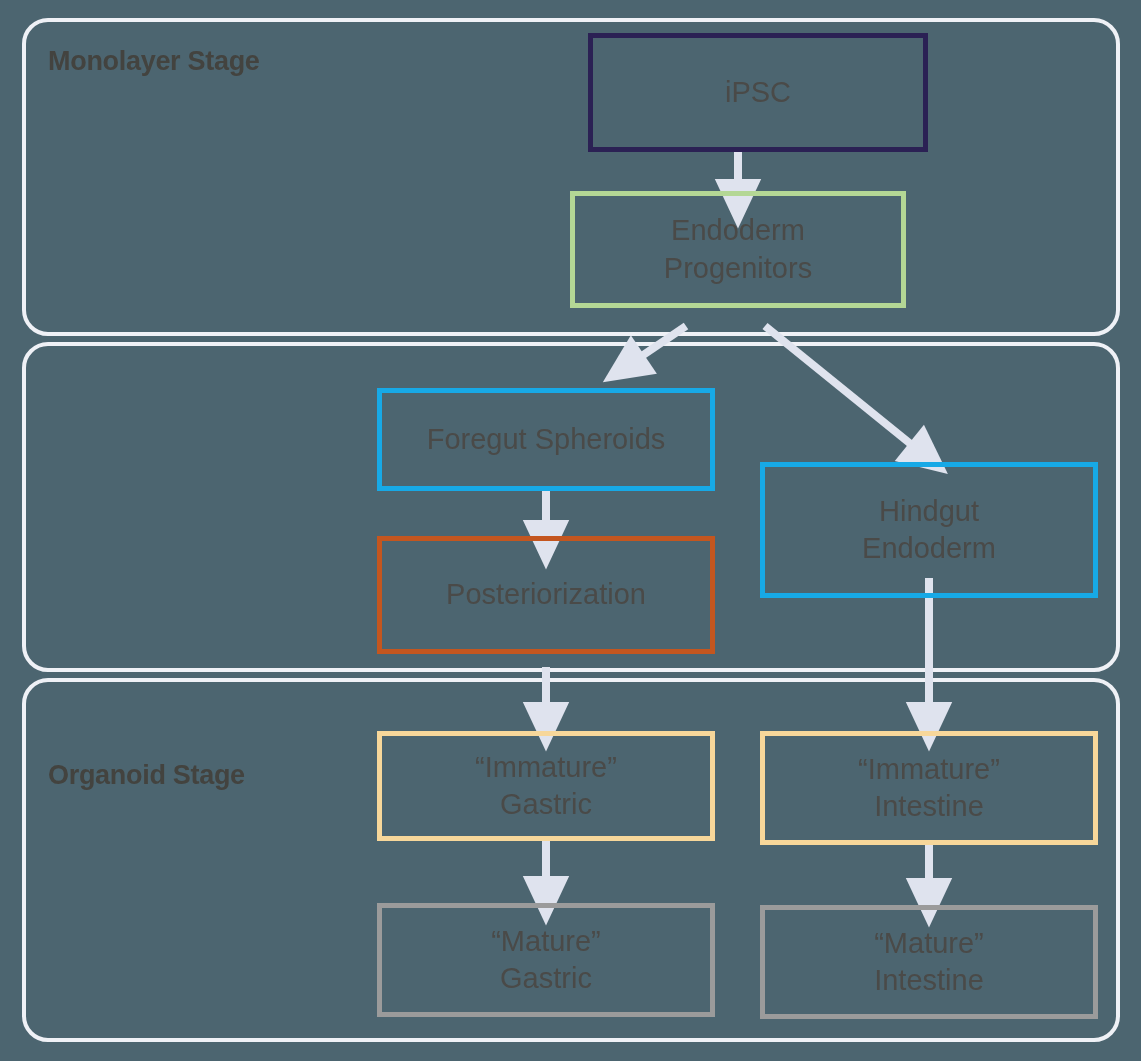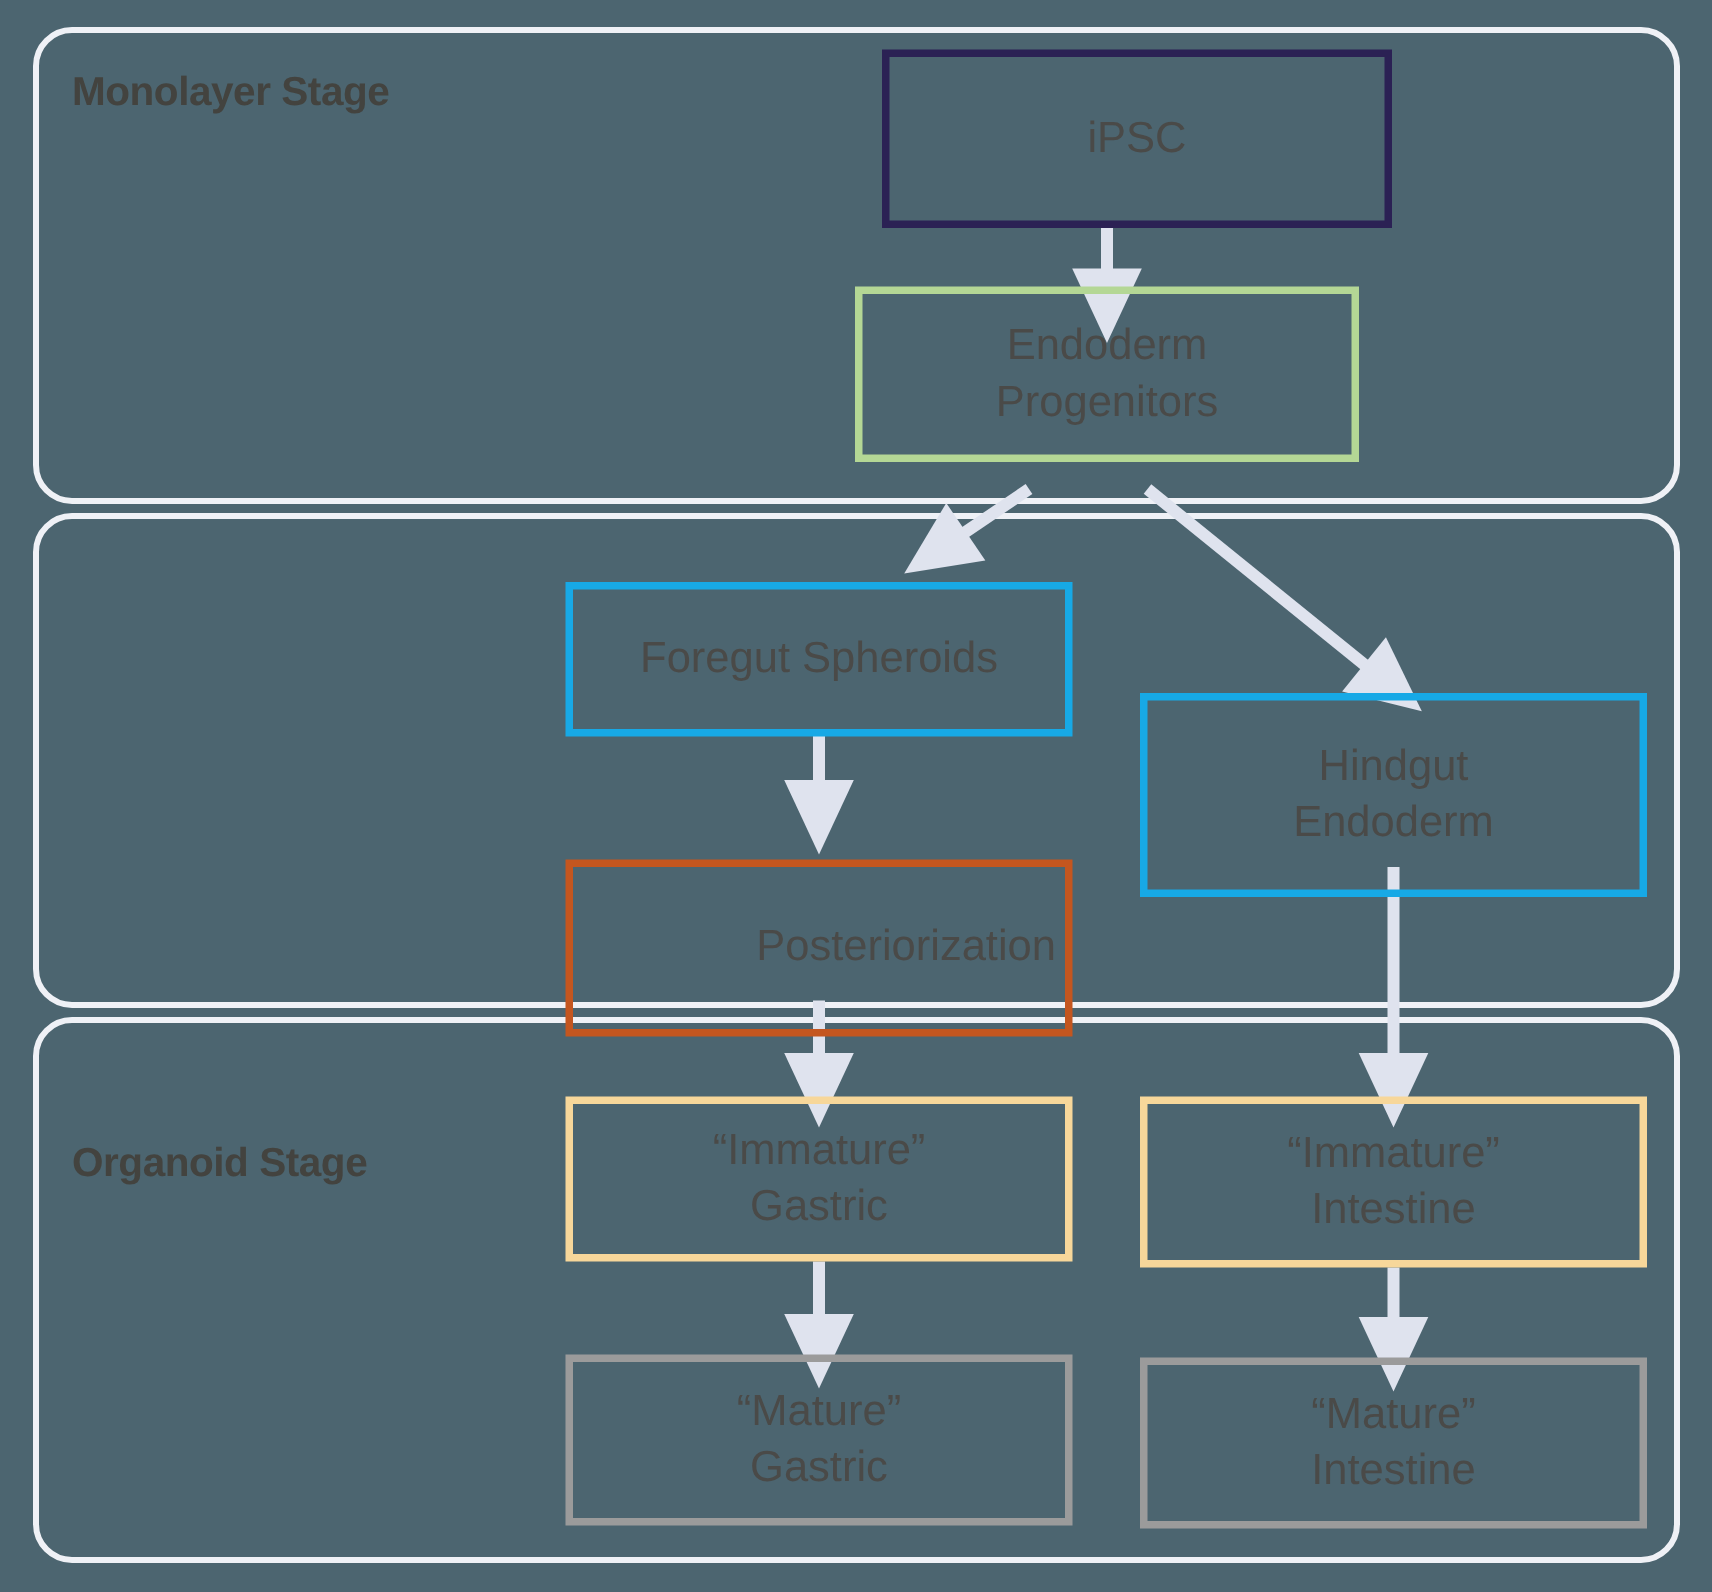--- a/index.html
+++ b/index.html
@@ -105,21 +105,21 @@
     </span>
   </div>
 
   <div class="node" style="left:760px; top:462px; width:338px; height:136px; border:5px solid #17a9e6;">
     <span class="node-text">
       <span>Hindgut</span><br>
       <span>Endoderm</span>
     </span>
   </div>
 
-  <div class="node" style="left:377px; top:573px; width:338px; height:118px; border:5px solid #c4561f;justify-content:flex-end;">
+  <div class="node" style="left:377px; top:536px; width:338px; height:118px; border:5px solid #c4561f;">
     <span class="node-text">
       <span>Posteriorization</span>
     </span>
   </div>
 
   <div class="node" style="left:377px; top:731px; width:338px; height:110px; border:5px solid #f7d79a;">
     <span class="node-text">
       <span>“Immature”</span><br>
       <span>Gastric</span>
     </span>

